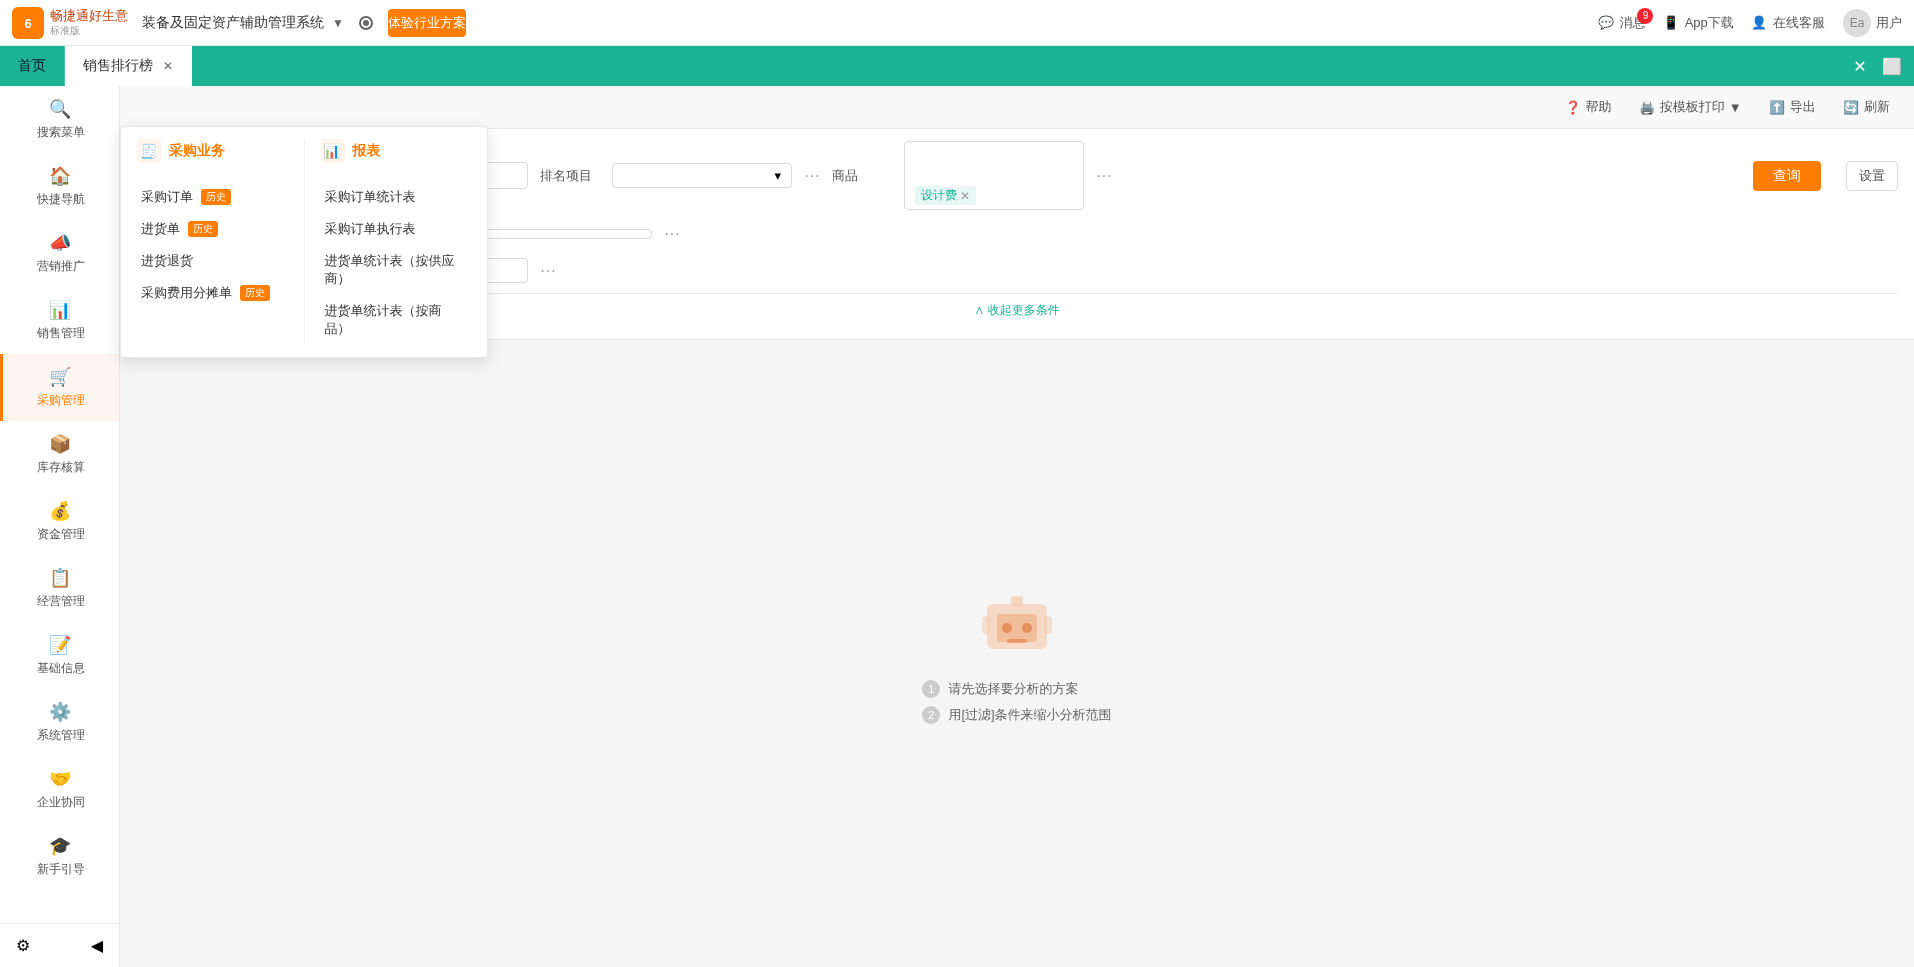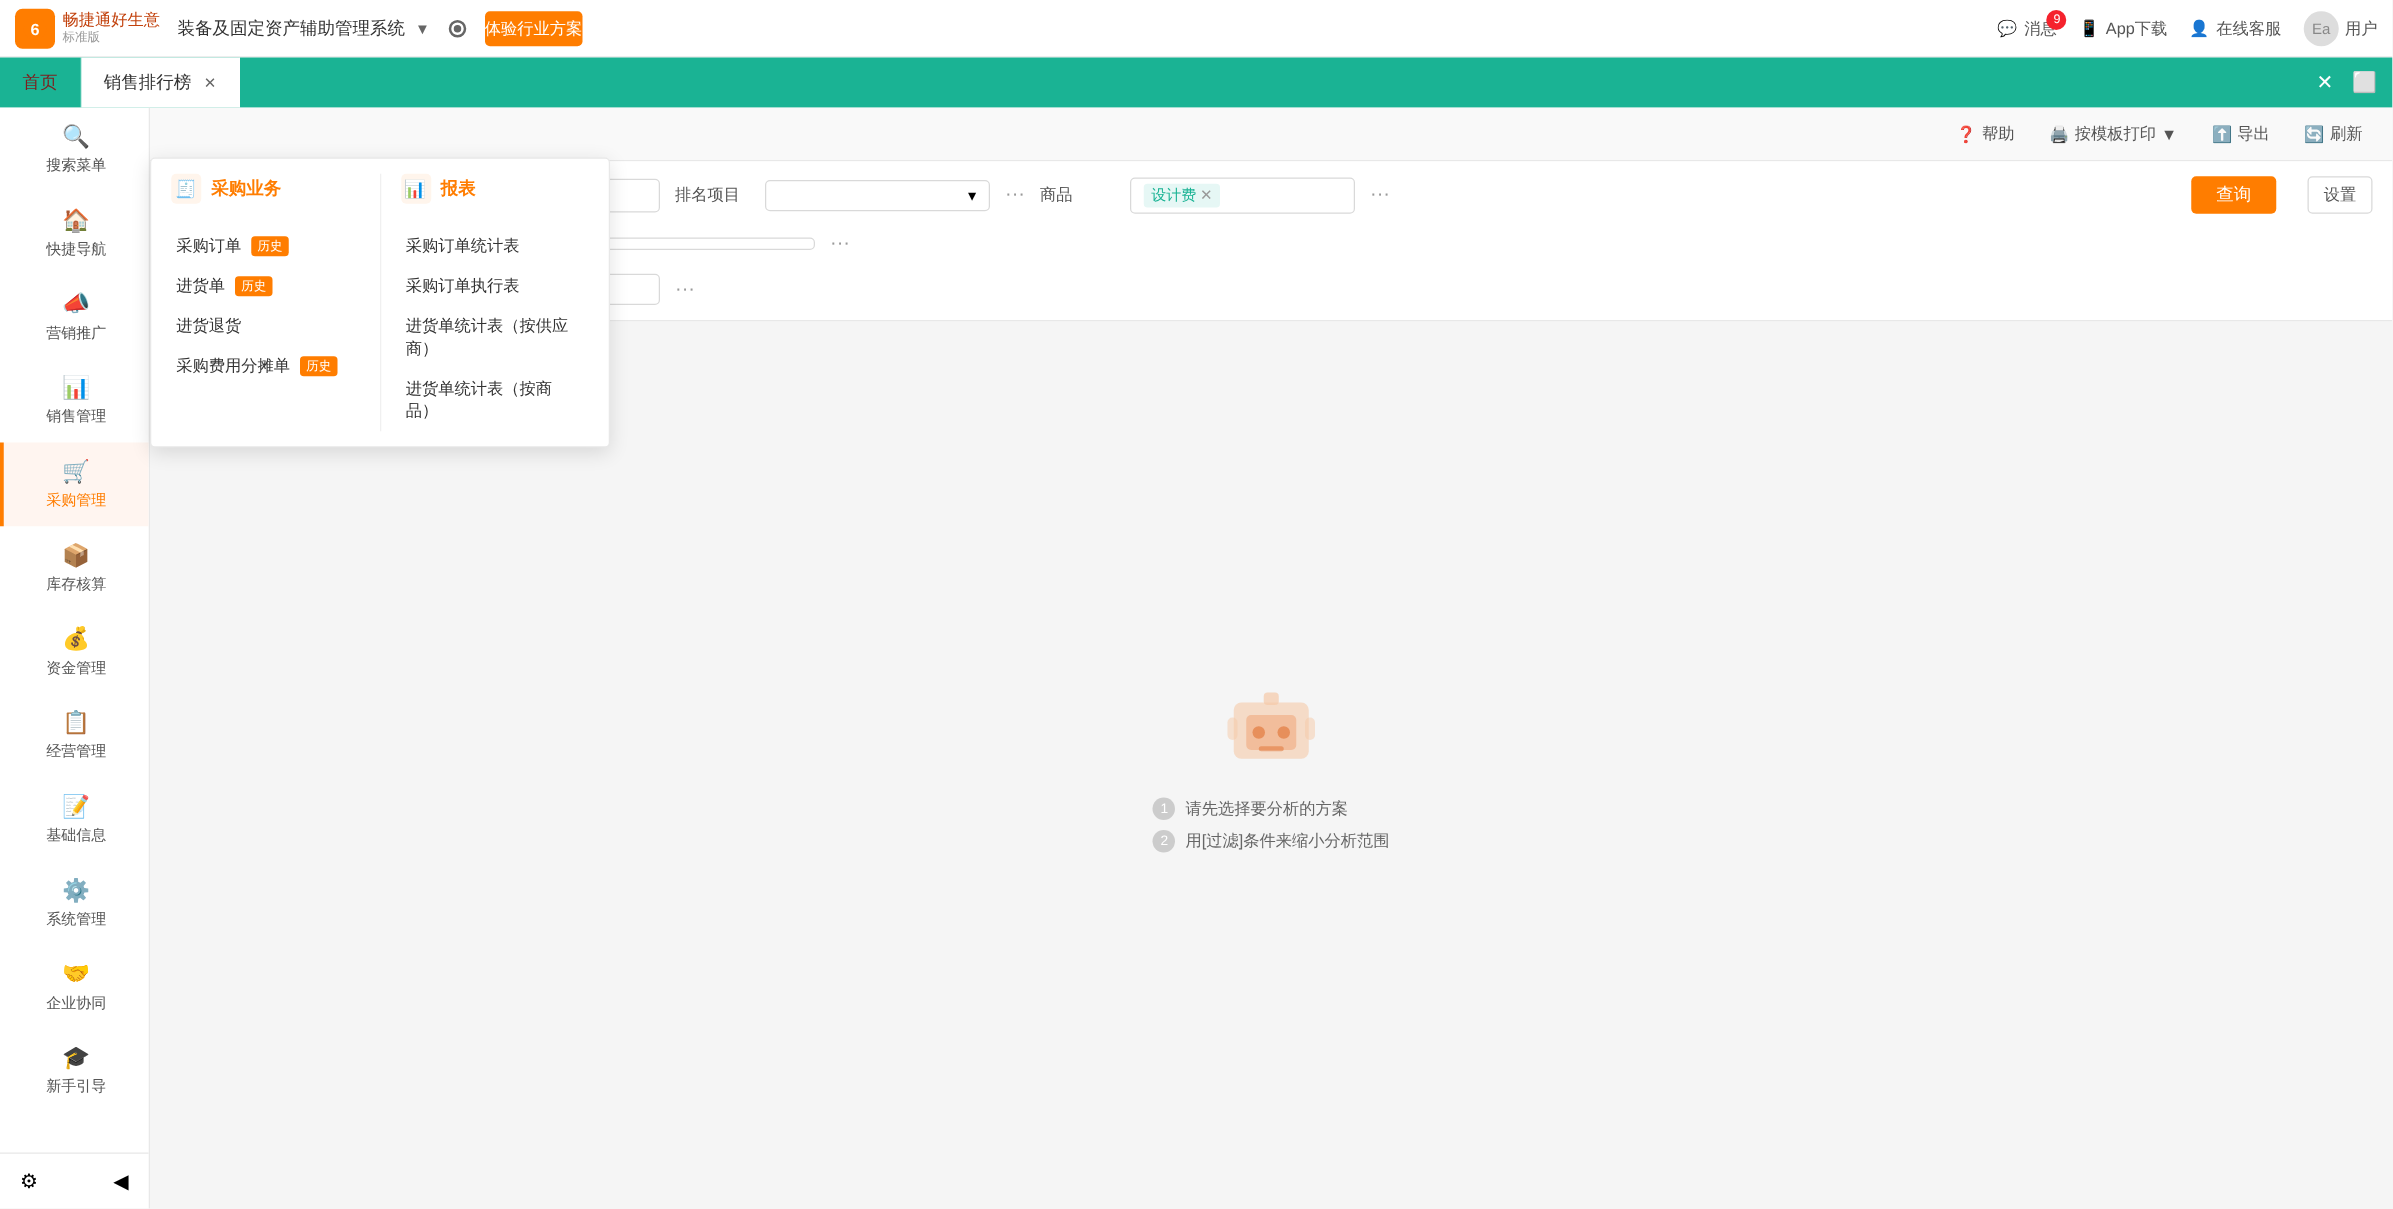--- a/index.html
+++ b/index.html
@@ -128,21 +128,21 @@
       background: #1ab394;
       display: flex;
       align-items: stretch;
       flex-shrink: 0;
     }
     .tab-item {
       padding: 0 18px;
       display: flex;
       align-items: center;
       font-size: 14px;
-      color: #7f1d1d;
+      color: #0f172a;
       cursor: pointer;
       gap: 6px;
       border-right: 1px solid rgba(255,255,255,0.2);
     }
     .tab-item.active {
       background: #fff;
       color: #333;
     }
     .tab-close {
       font-size: 12px;
@@ -256,20 +256,21 @@
     }
     .filter-tag {
       background: #e6f7f5;
       color: #1ab394;
       border-radius: 3px;
       padding: 1px 6px;
       font-size: 12px;
       display: flex;
       align-items: center;
       gap: 3px;
+      margin-top: 40px;
     }
     .filter-tag .close { cursor: pointer; color: #999; }
     .filter-select {
       border: 1px solid #d9d9d9;
       border-radius: 4px;
       padding: 4px 10px;
       font-size: 13px;
       min-width: 180px;
       display: flex;
       align-items: center;
@@ -662,20 +663,24 @@
       </div>
 
       <div class="filter-row">
         <span class="filter-label">客户</span>
         <div class="filter-input" style="min-width:320px;">
           <span>▾</span>
         </div>
         <span class="filter-dots">···</span>
       </div>
 
+      <div class="collapse-btn">
+        <span>∧</span>
+        <span>收起更多条件</span>
+      </div>
     </div>
 
     <div class="empty-state">
 
       <svg class="empty-icon" viewBox="0 0 100 80" xmlns="http://www.w3.org/2000/svg">
         <rect x="20" y="20" width="60" height="45" rx="6" fill="#f5c9a8" opacity="0.6"></rect>
         <rect x="30" y="30" width="40" height="28" rx="4" fill="#f0a070" opacity="0.5"></rect>
         <circle cx="40" cy="44" r="5" fill="#e07030" opacity="0.6"></circle>
         <circle cx="60" cy="44" r="5" fill="#e07030" opacity="0.6"></circle>
         <rect x="40" y="55" width="20" height="4" rx="2" fill="#e07030" opacity="0.5"></rect>

